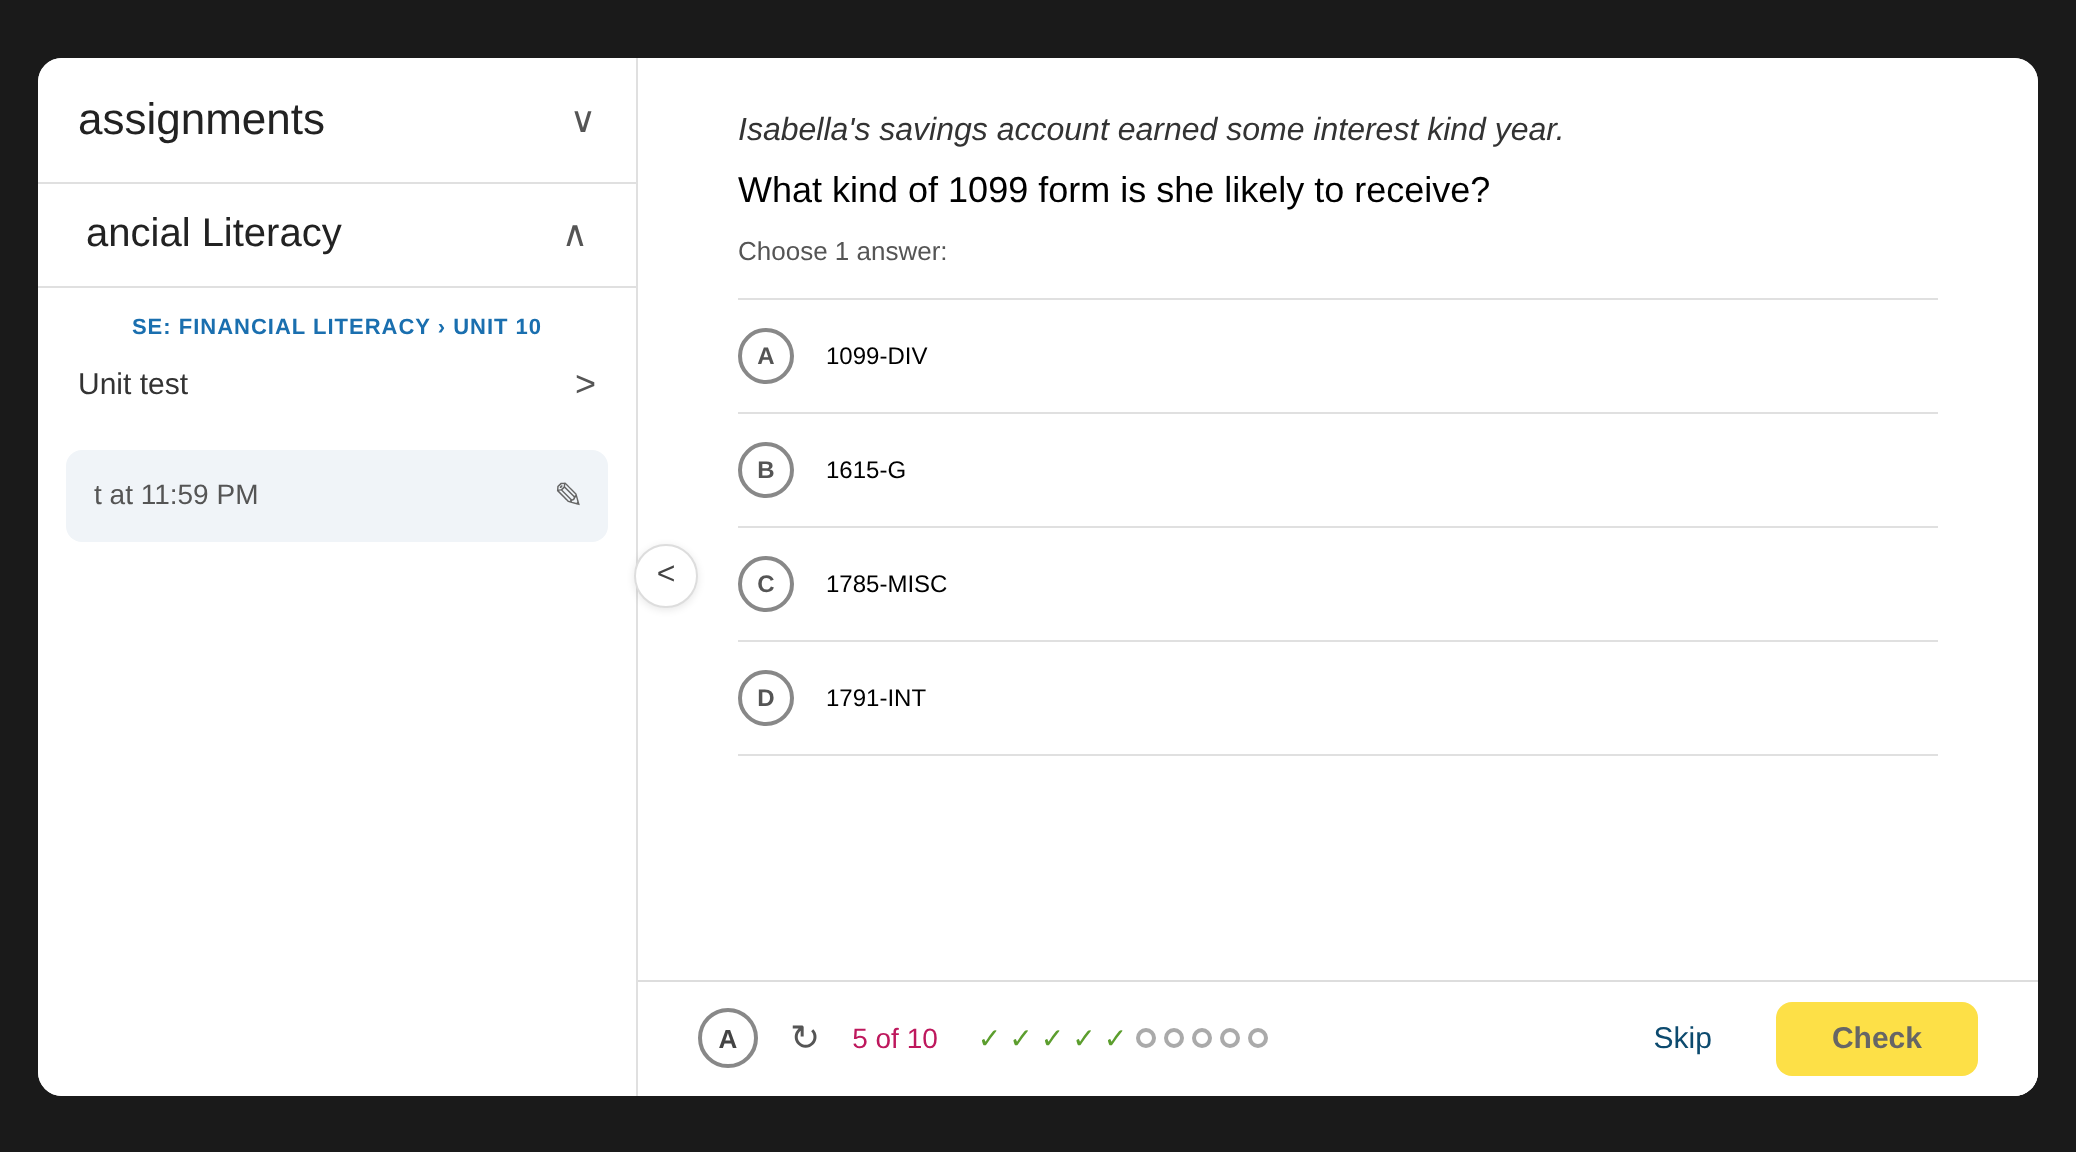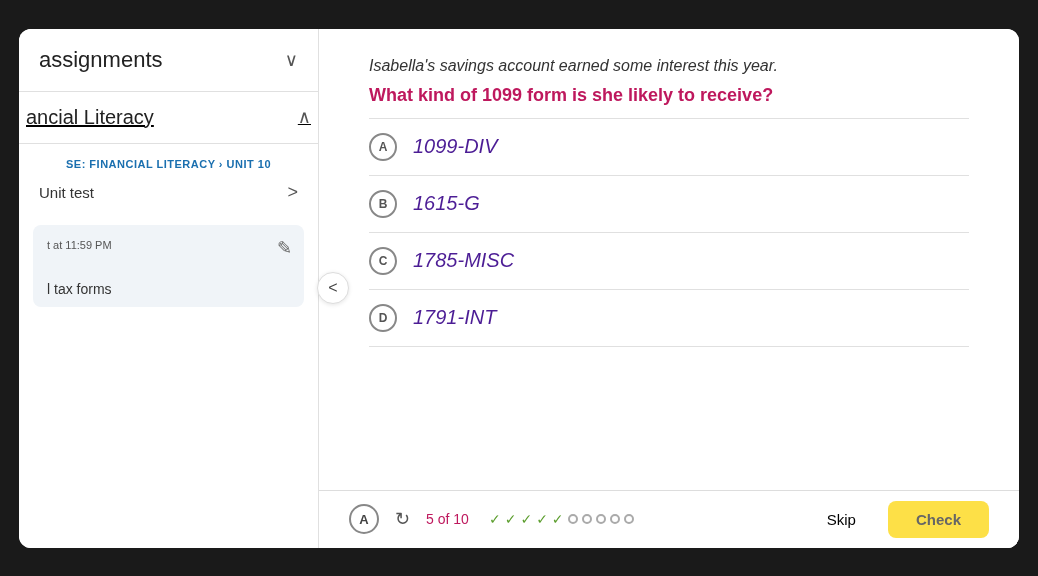--- a/index.html
+++ b/index.html
@@ -41,26 +41,25 @@
     .sidebar-top-title {
       font-size: 22px;
       font-weight: 500;
       color: #222;
     }
     .sidebar-top-chevron {
       color: #555;
       font-size: 18px;
     }
     .sidebar-section {
-      padding: 14px 7px;
+      padding: 14px 24px;
       border-bottom: 1px solid #e0e0e0;
       display: flex;
       align-items: center;
       justify-content: space-between;
-      text-decoration: underline;
     }
     .sidebar-section-title {
       font-size: 20px;
       font-weight: 500;
       color: #222;
     }
     .sidebar-section-chevron {
       color: #555;
       font-size: 18px;
     }
@@ -92,21 +91,21 @@
       font-size: 18px;
     }
     .assignment-card {
       margin: 10px 14px;
       background: #f0f4f8;
       border-radius: 8px;
       padding: 14px 14px 10px;
       position: relative;
     }
     .due-label {
-      font-size: 11px;
+      font-size: 14px;
       color: #555;
       margin-bottom: 6px;
     }
     .assignment-title {
       font-size: 14px;
       color: #333;
       margin-top: 30px;
     }
     .edit-icon {
       position: absolute;
@@ -151,22 +150,22 @@
       overflow-y: auto;
     }
     .question-scenario {
       font-size: 16px;
       color: #333;
       margin-bottom: 10px;
       font-style: italic;
     }
     .question-text {
       font-size: 18px;
-      font-weight: 700;
-      color: #be185d;
+      font-weight: 400;
+      color: #000000;
       margin-bottom: 12px;
     }
     .choose-label {
       font-size: 13px;
       color: #555;
       margin-bottom: 16px;
     }
     .answer-option {
       display: flex;
       align-items: center;
@@ -185,23 +184,22 @@
       display: flex;
       align-items: center;
       justify-content: center;
       font-size: 12px;
       font-weight: 700;
       color: #555;
       margin-right: 16px;
       flex-shrink: 0;
     }
     .option-text {
-      font-size: 20px;
-      color: #4c1d95;
-      font-style: italic;
+      font-size: 12px;
+      color: #000000;
     }
 
     
     .bottom-bar {
       border-top: 1px solid #ddd;
       padding: 10px 30px;
       display: flex;
       align-items: center;
       gap: 16px;
       background: #fff;
@@ -242,21 +240,21 @@
       width: 10px;
       height: 10px;
       border-radius: 50%;
       border: 2px solid #aaa;
       display: inline-block;
     }
     .skip-btn {
       background: none;
       border: none;
       font-size: 15px;
-      color: #000000;
+      color: #0c4a6e;
       cursor: pointer;
       padding: 8px 16px;
       border-radius: 6px;
     }
     .check-btn {
       background: #fde047;
       border: none;
       font-size: 15px;
       color: #666;
       cursor: pointer;
@@ -282,32 +280,32 @@
     <div class="breadcrumb-area">
       <span class="breadcrumb-text">SE: FINANCIAL LITERACY › UNIT 10</span>
     </div>
     <div class="unit-test-row">
       <span class="unit-test-label">Unit test</span>
       <span class="unit-test-chevron">&gt;</span>
     </div>
     <div class="assignment-card">
       <span class="edit-icon">✎</span>
       <div class="due-label">t at 11:59 PM</div>
-      <div class="assignment-title">l tax forms</div>
     </div>
   </div>
 
   <div class="left-arrow-btn">
     <span>&lt;</span>
   </div>
 
   <div class="main-content">
     <div class="question-area">
-      <div class="question-scenario">Isabella's savings account earned some interest this year.</div>
+      <div class="question-scenario">Isabella's savings account earned some interest kind year.</div>
       <div class="question-text">What kind of 1099 form is she likely to receive?</div>
+      <div class="choose-label">Choose 1 answer:</div>
 
       <div class="answer-option">
         <div class="option-circle">A</div>
         <span class="option-text">1099-DIV</span>
       </div>
       <div class="answer-option">
         <div class="option-circle">B</div>
         <span class="option-text">1615-G</span>
       </div>
       <div class="answer-option">

